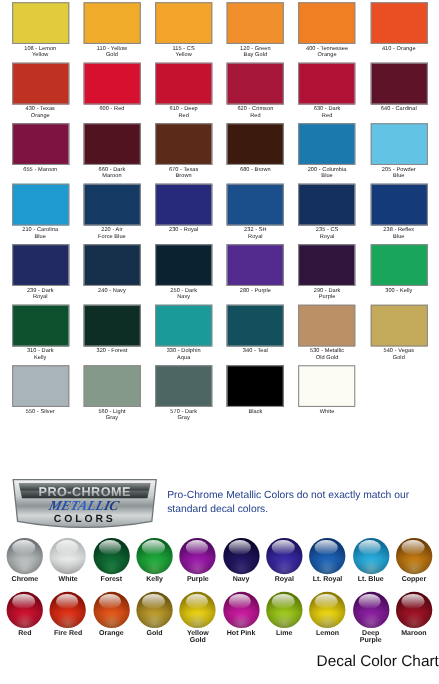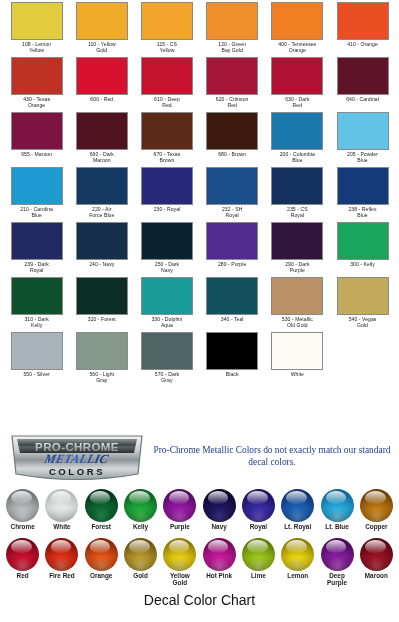--- a/index.html
+++ b/index.html
@@ -74,22 +74,21 @@
   }
   .pc-logo svg { display:block; }
   .pc-note {
     position: absolute;
     left: 152px;
     top: 12px;
     width: 240px;
     font-size: 9.4px;
     line-height: 12.2px;
     color: #24408e;
-    font-family: Liberation Serif, serif;
-    text-align: center;
+    font-family: Liberation Sans, sans-serif;
   }
 
   
   .metallic-row {
     position: absolute;
     left: 3px;
     width: 393px;
     display: grid;
     grid-template-columns: repeat(10, 39.3px);
   }
@@ -133,21 +132,21 @@
     white-space: pre-line;
     font-family: "Liberation Sans", sans-serif;
   }
 
   
   .chart-title {
     position: absolute;
     left: 0;
     top: 592px;
     width: 399px;
-    text-align: center;
+    text-align: right;
     font-size: 14px;
     color: #111111;
     font-family: "Liberation Sans", sans-serif;
   }
 </style>
 </head>
 <body>
 
 <div id="page">
 

